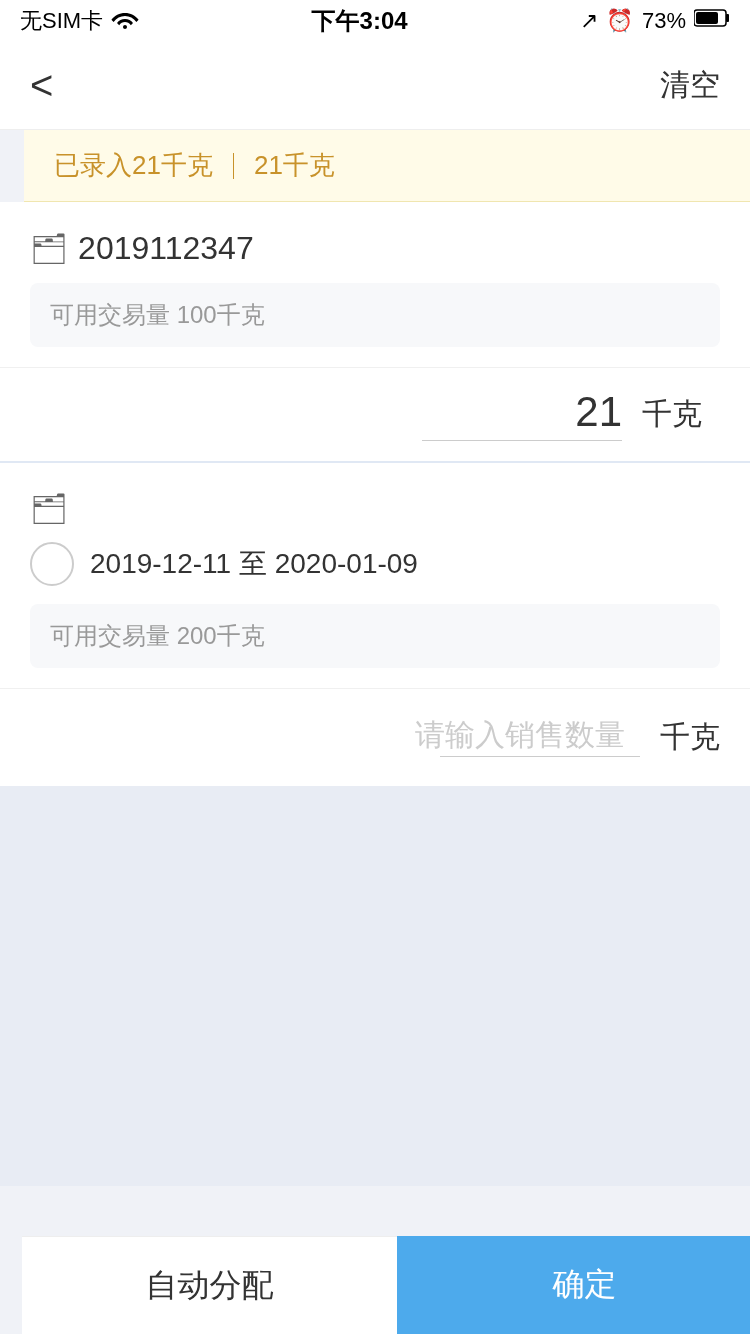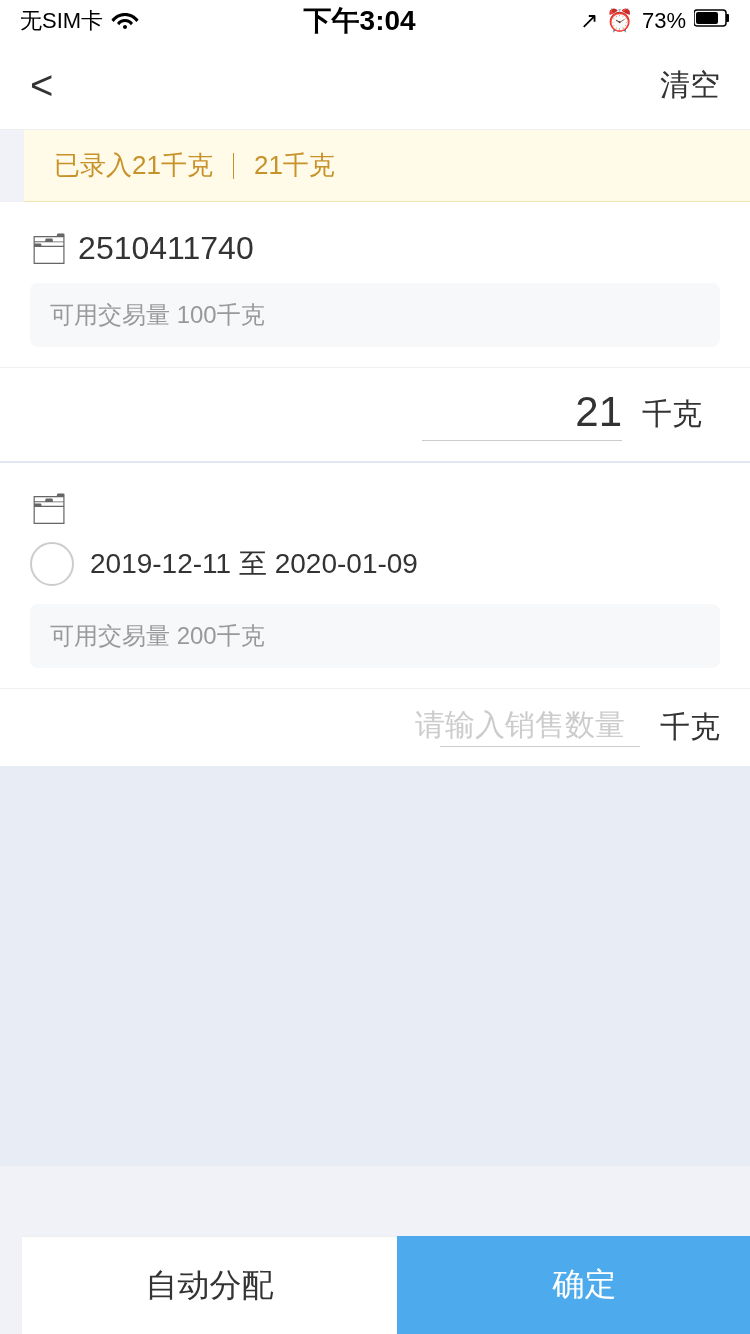--- a/index.html
+++ b/index.html
@@ -25,21 +25,21 @@
       font-size: 24px;
       color: #000;
     }
     .status-left {
       display: flex;
       align-items: center;
       gap: 8px;
       font-size: 22px;
     }
     .status-center {
-      font-size: 28px;
+      font-size: 24px;
       font-weight: 600;
     }
     .status-right {
       display: flex;
       align-items: center;
       gap: 8px;
       font-size: 22px;
     }
 
     
@@ -186,21 +186,21 @@
     }
 
     
     .second-card {
       background: #fff;
     }
 
     
     .input-row {
       background: #fff;
-      padding: 18px 30px;
+      padding: 28px 30px;
       display: flex;
       align-items: center;
       justify-content: flex-end;
       gap: 20px;
       border-top: 1px solid #f0f0f0;
     }
     .qty-input {
       border: none;
       outline: none;
       font-size: 30px;
@@ -303,21 +303,21 @@
 <div class="summary-bar">
   <span class="summary-text">已录入21千克</span>
   <div class="summary-divider"></div>
   <span class="summary-value">21千克</span>
 </div>
 
 <div class="batch-card">
   <div class="batch-card-inner">
     <div class="batch-id-row">
       <span class="batch-icon">🗂</span>
-      <span class="batch-id">2510411740</span>
+      <span class="batch-id">2019112347</span>
     </div>
     <div class="batch-stock-box">可用交易量 100千克</div>
   </div>
   <div class="amount-row">
     <div class="amount-input-wrapper">
       <span class="amount-value">21</span>
       <div class="underline"></div>
     </div>
     <span class="amount-unit">千克</span>
   </div>

